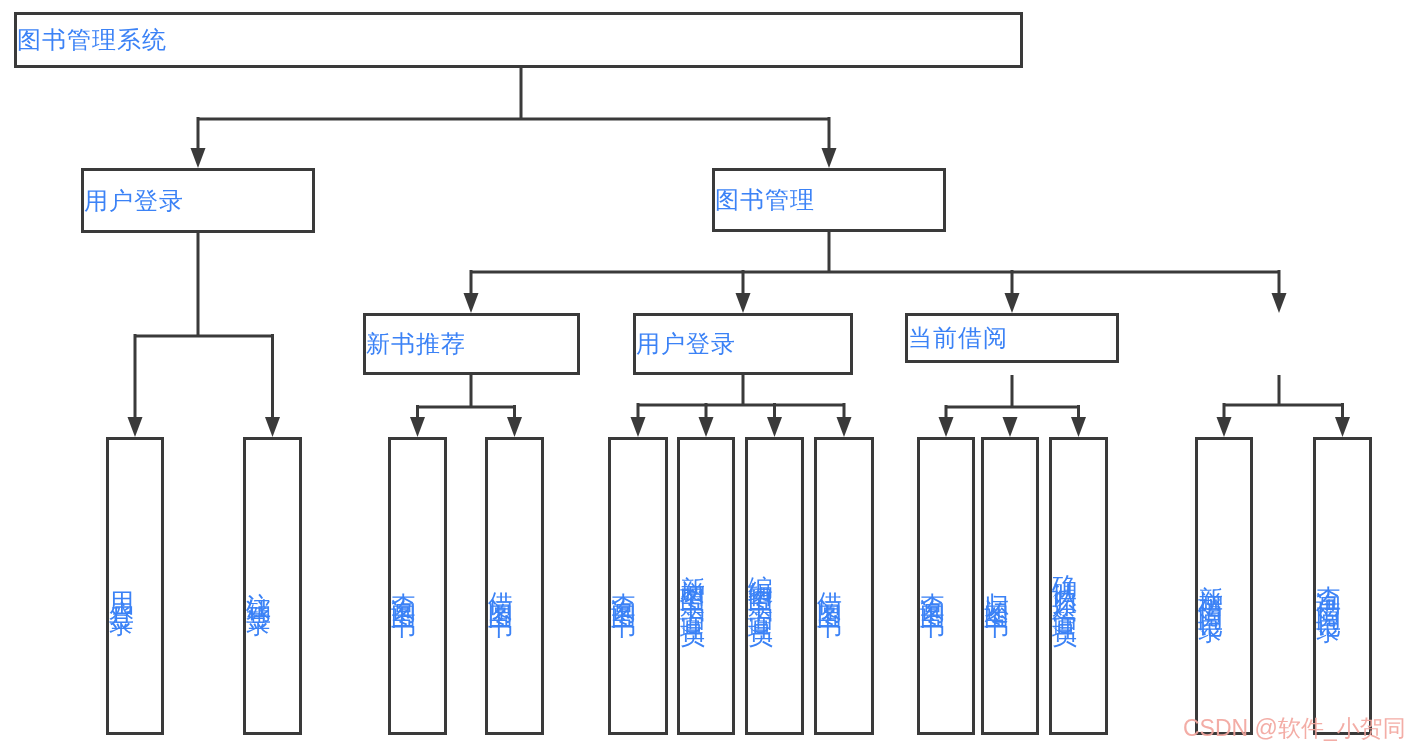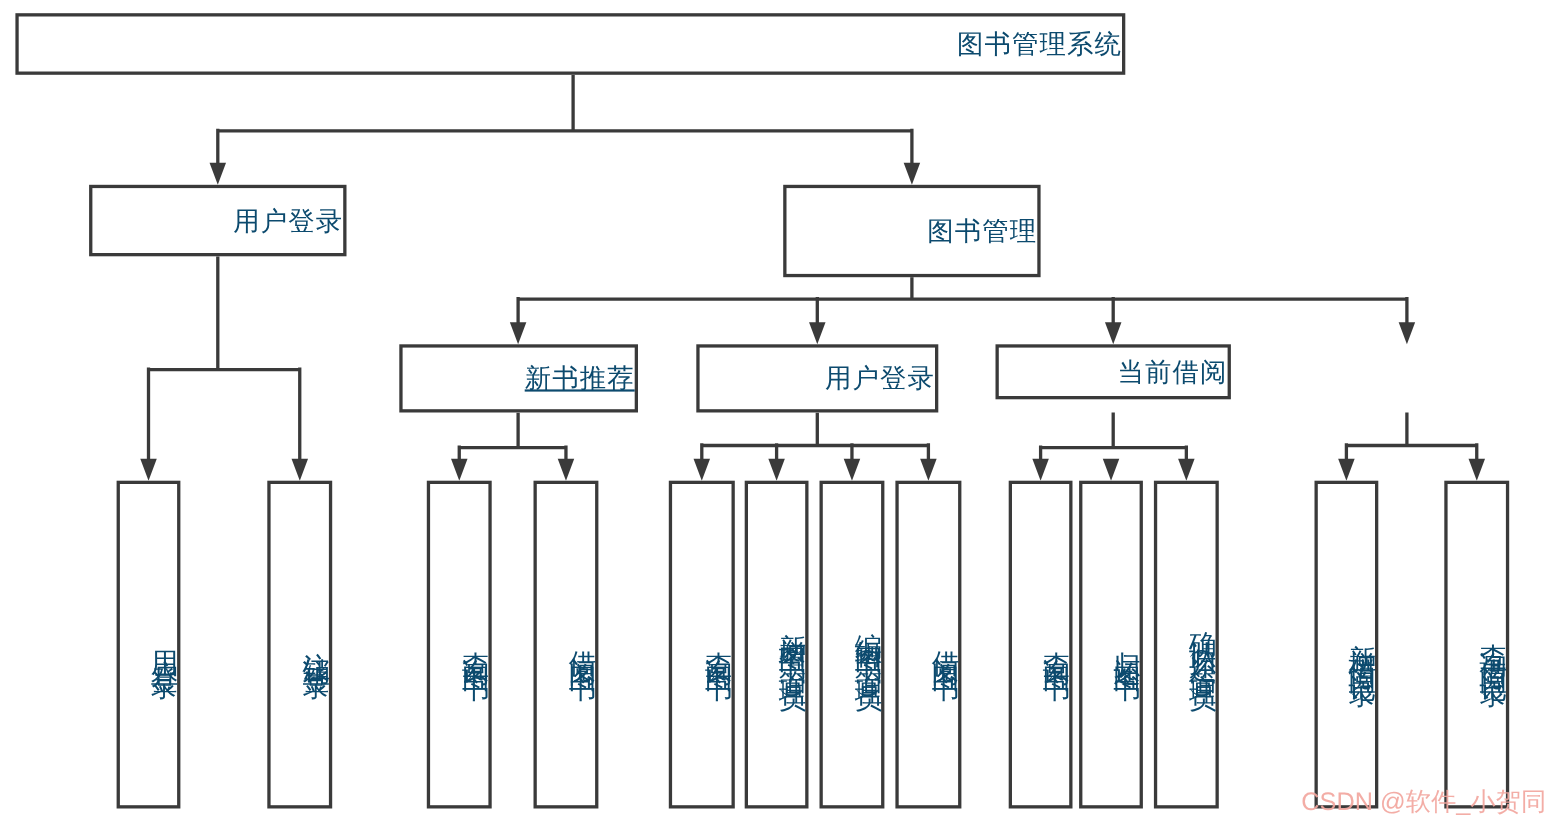--- a/index.html
+++ b/index.html
@@ -22,22 +22,22 @@
     left: 0; top: 0;
     width: 1405px; height: 747px;
   }
   .node {
     position: absolute;
     box-sizing: border-box;
     border: 3px solid #3a3a3a;
     background: #ffffff;
     display: flex;
     align-items: center;
-    justify-content: flex-end;
-    color: #0c4a6e;
+    justify-content: flex-start;
+    color: #3b82f6;
     text-align: center;
   }
   .node.h span {
     font-size: 24px;
     letter-spacing: 1px;
     white-space: nowrap;
   }
   .node.v span {
     writing-mode: vertical-lr;
     text-orientation: mixed;
@@ -91,25 +91,25 @@
     </g>
   </svg>
 
   <div class="node h" style="left:14px; top:12px; width:1009px; height:56px;">
     <span>图书管理系统</span>
   </div>
 
   <div class="node h" style="left:81px; top:168px; width:234px; height:65px;">
     <span>用户登录</span>
   </div>
-  <div class="node h" style="left:712px; top:168px; width:234px; height:84px;">
+  <div class="node h" style="left:712px; top:168px; width:234px; height:64px;">
     <span>图书管理</span>
   </div>
 
-  <div class="node h" style="left:363px; top:313px; width:217px; height:62px;text-decoration:underline;">
+  <div class="node h" style="left:363px; top:313px; width:217px; height:62px;">
     <span>新书推荐</span>
   </div>
   <div class="node h" style="left:633px; top:313px; width:220px; height:62px;">
     <span>用户登录</span>
   </div>
   <div class="node h" style="left:905px; top:313px; width:214px; height:50px;">
     <span>当前借阅</span>
   </div>
 
   <div class="node v" style="left:106px; top:437px; width:58px; height:298px;">

